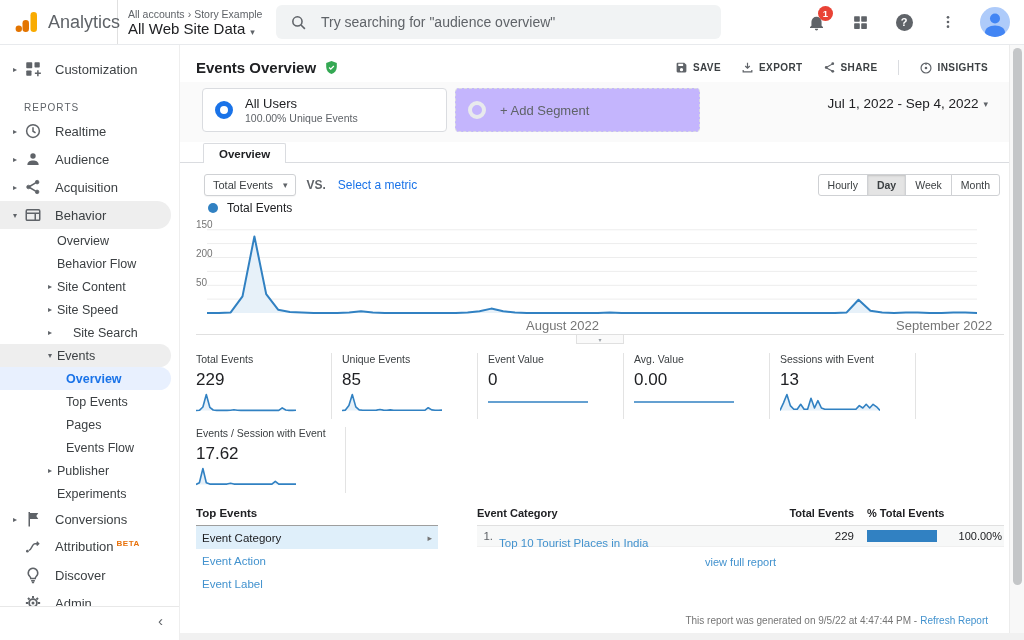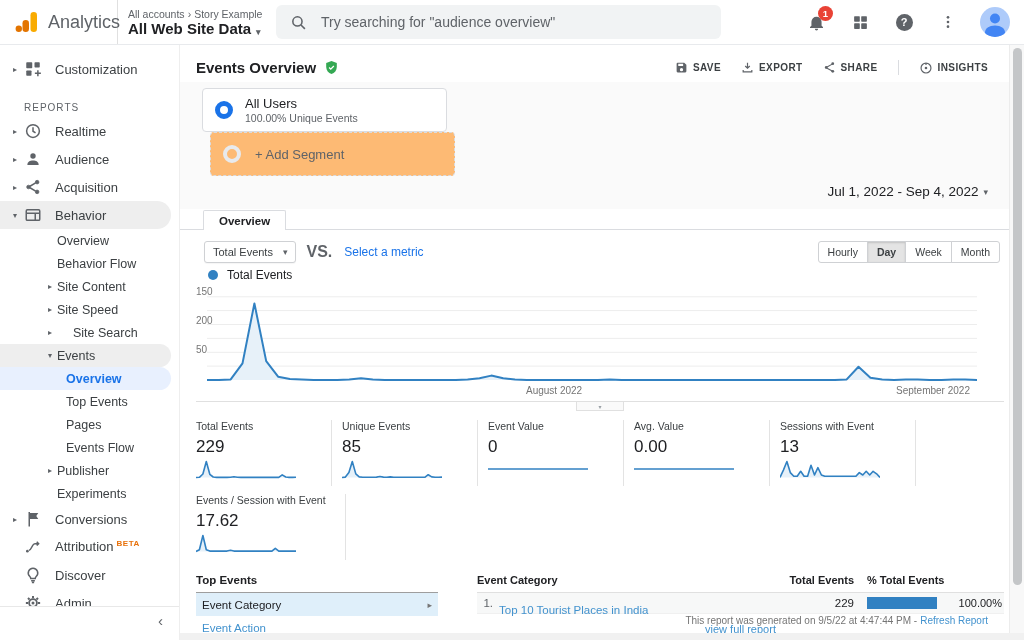--- a/index.html
+++ b/index.html
@@ -8,21 +8,21 @@
 
   
   .topbar{position:absolute;left:0;top:0;width:1024px;height:45px;background:#fff;
     border-bottom:1px solid #e8eaed;display:flex;align-items:center;z-index:10;}
   .logo-area{width:118px;height:100%;display:flex;align-items:center;padding-left:14px;
     border-right:1px solid #e0e0e0;}
   .logo-text{font-size:18px;color:#5f6368;margin-left:8px;}
   .crumb-block{padding-left:10px;width:152px;}
   .crumb-top{font-size:10.5px;color:#5f6368;white-space:nowrap;}
   .crumb-top .sep{margin:0 3px;color:#5f6368;}
-  .prop-row{display:flex;align-items:flex-end;cursor:pointer;font-weight:bold;}
+  .prop-row{display:flex;align-items:flex-end;cursor:pointer;}
   .prop-name{font-size:15px;color:#202124;white-space:nowrap;}
   .dd-arrow{font-size:9px;color:#5f6368;margin-left:5px;}
   .searchbar{width:445px;height:34px;background:#f1f3f4;border-radius:6px;display:flex;
     align-items:center;padding:0 14px;margin-left:6px;}
   .searchbar input{border:none;background:transparent;outline:none;font-size:14px;color:#3c4043;
     font-family:"Liberation Sans",sans-serif;width:100%;margin-left:12px;}
   .searchbar input::placeholder{color:#5f6368;}
   .top-icons{display:flex;align-items:center;margin-left:auto;padding-right:14px;gap:20px;}
   .tico{position:relative;width:24px;height:24px;display:flex;align-items:center;
     justify-content:center;cursor:pointer;}
@@ -59,60 +59,60 @@
   
   .main{position:absolute;left:180px;top:45px;right:0;bottom:0;background:#fff;overflow:hidden;}
   .title-row{display:flex;align-items:center;padding:14px 36px 6px 16px;}
   .page-title{font-size:15px;font-weight:700;}
   .verified{margin-left:8px;display:flex;align-items:center;}
   .actions{margin-left:auto;display:flex;align-items:center;gap:20px;}
   .act{display:flex;align-items:center;gap:5px;font-size:10px;font-weight:700;color:#3c4043;
     letter-spacing:.4px;cursor:pointer;}
   .act-div{width:1px;height:15px;background:#dadce0;}
 
-  .segment-bar{background:#fafafa;padding:6px 36px 10px 22px;display:flex;align-items:flex-start;flex-direction:column;}
+  .segment-bar{background:#fafafa;padding:6px 36px 10px 22px;display:flex;align-items:flex-start;}
   .seg-card{width:245px;height:44px;background:#fff;border:1px solid #dadce0;border-radius:4px;
     display:flex;align-items:center;padding:0 12px;cursor:pointer;}
   .seg-ring{width:18px;height:18px;border:5px solid #1a73e8;border-radius:50%;flex:none;}
   .seg-txt{margin-left:12px;}
   .seg-name{font-size:13px;color:#202124;}
   .seg-detail{font-size:10.5px;color:#5f6368;margin-top:1px;}
-  .add-seg{width:245px;height:44px;border:1px dashed #dadce0;border-radius:4px;background:#fdba74;
+  .add-seg{width:245px;height:44px;border:1px dashed #dadce0;border-radius:4px;background:#c4b5fd;
     display:flex;align-items:center;padding:0 12px;margin-left:8px;cursor:pointer;}
   .add-ring{width:18px;height:18px;border:4px solid #e8eaed;border-radius:50%;flex:none;}
   .add-label{font-size:13px;color:#5f6368;margin-left:14px;}
   .date-range{margin-left:auto;display:flex;align-items:center;margin-top:8px;cursor:pointer;}
   .date-text{font-size:13.5px;color:#202124;}
 
   .tabstrip{border-bottom:1px solid #dadce0;padding-left:23px;display:flex;height:21px;}
   .tab{background:#fff;border:1px solid #dadce0;border-bottom:none;padding:4px 15px 0 15px;
     font-size:11.5px;font-weight:700;color:#202124;position:relative;top:1px;cursor:pointer;
     border-radius:2px 2px 0 0;}
 
   .controls{display:flex;align-items:center;padding:9px 24px 0 24px;height:34px;}
   .metric-dd{border:1px solid #cfd1d4;border-radius:3px;background:#fff;display:flex;align-items:center;
     padding:4px 8px;font-size:11px;color:#3c4043;cursor:pointer;box-shadow:0 1px 1px rgba(0,0,0,.04);}
   .metric-dd .dd-arrow{margin-left:10px;}
-  .vs{font-size:16px;font-weight:700;color:#5f6368;margin-left:10px;}
+  .vs{font-size:12px;font-weight:700;color:#5f6368;margin-left:10px;}
   .sel-metric{font-size:12px;color:#1a73e8;margin-left:12px;cursor:pointer;}
   .gran{margin-left:auto;display:flex;}
   .gbtn{border:1px solid #cfd1d4;background:#fff;font-size:10.5px;color:#3c4043;padding:4px 9px;
     cursor:pointer;margin-left:-1px;font-family:"Liberation Sans",sans-serif;}
   .gbtn.first-b{border-radius:3px 0 0 3px;margin-left:0;}
   .gbtn.last-b{border-radius:0 3px 3px 0;}
   .gbtn.active{background:#e4e4e4;font-weight:700;box-shadow:inset 0 1px 2px rgba(0,0,0,.15);}
 
   .legend-row{display:flex;align-items:center;padding:4px 24px 0 28px;height:18px;}
   .legend-dot{width:10px;height:10px;border-radius:50%;background:#3181c2;}
   .legend-lbl{font-size:12px;color:#202124;margin-left:9px;}
 
   .chart-block{position:relative;height:130px;margin:0 20px 0 16px;}
   .chart-svg{position:absolute;left:11px;top:6px;}
   .ytick{position:absolute;left:0;font-size:10px;color:#757575;}
-  .xlabel{position:absolute;font-size:10px;color:#757575;top:103px;}
+  .xlabel{position:absolute;font-size:13px;color:#757575;top:103px;}
   .axis-rule{position:absolute;left:0;right:0;top:119px;height:1px;background:#e0e0e0;}
   .collapse-tab{position:absolute;top:120px;left:calc(50% - 24px);width:48px;height:9px;
     background:#fafafa;border:1px solid #e0e0e0;border-top:none;display:flex;align-items:center;
     justify-content:center;font-size:6px;color:#9aa0a6;cursor:pointer;}
 
   .cards{padding:8px 0 0 16px;}
   .crow{display:flex;}
   .crow + .crow{margin-top:8px;}
   .mcard{width:136px;padding-right:12px;border-right:1px solid #e3e3e3;margin-right:10px;height:66px;}
   .mlabel{font-size:10.5px;color:#3c4043;white-space:nowrap;}

